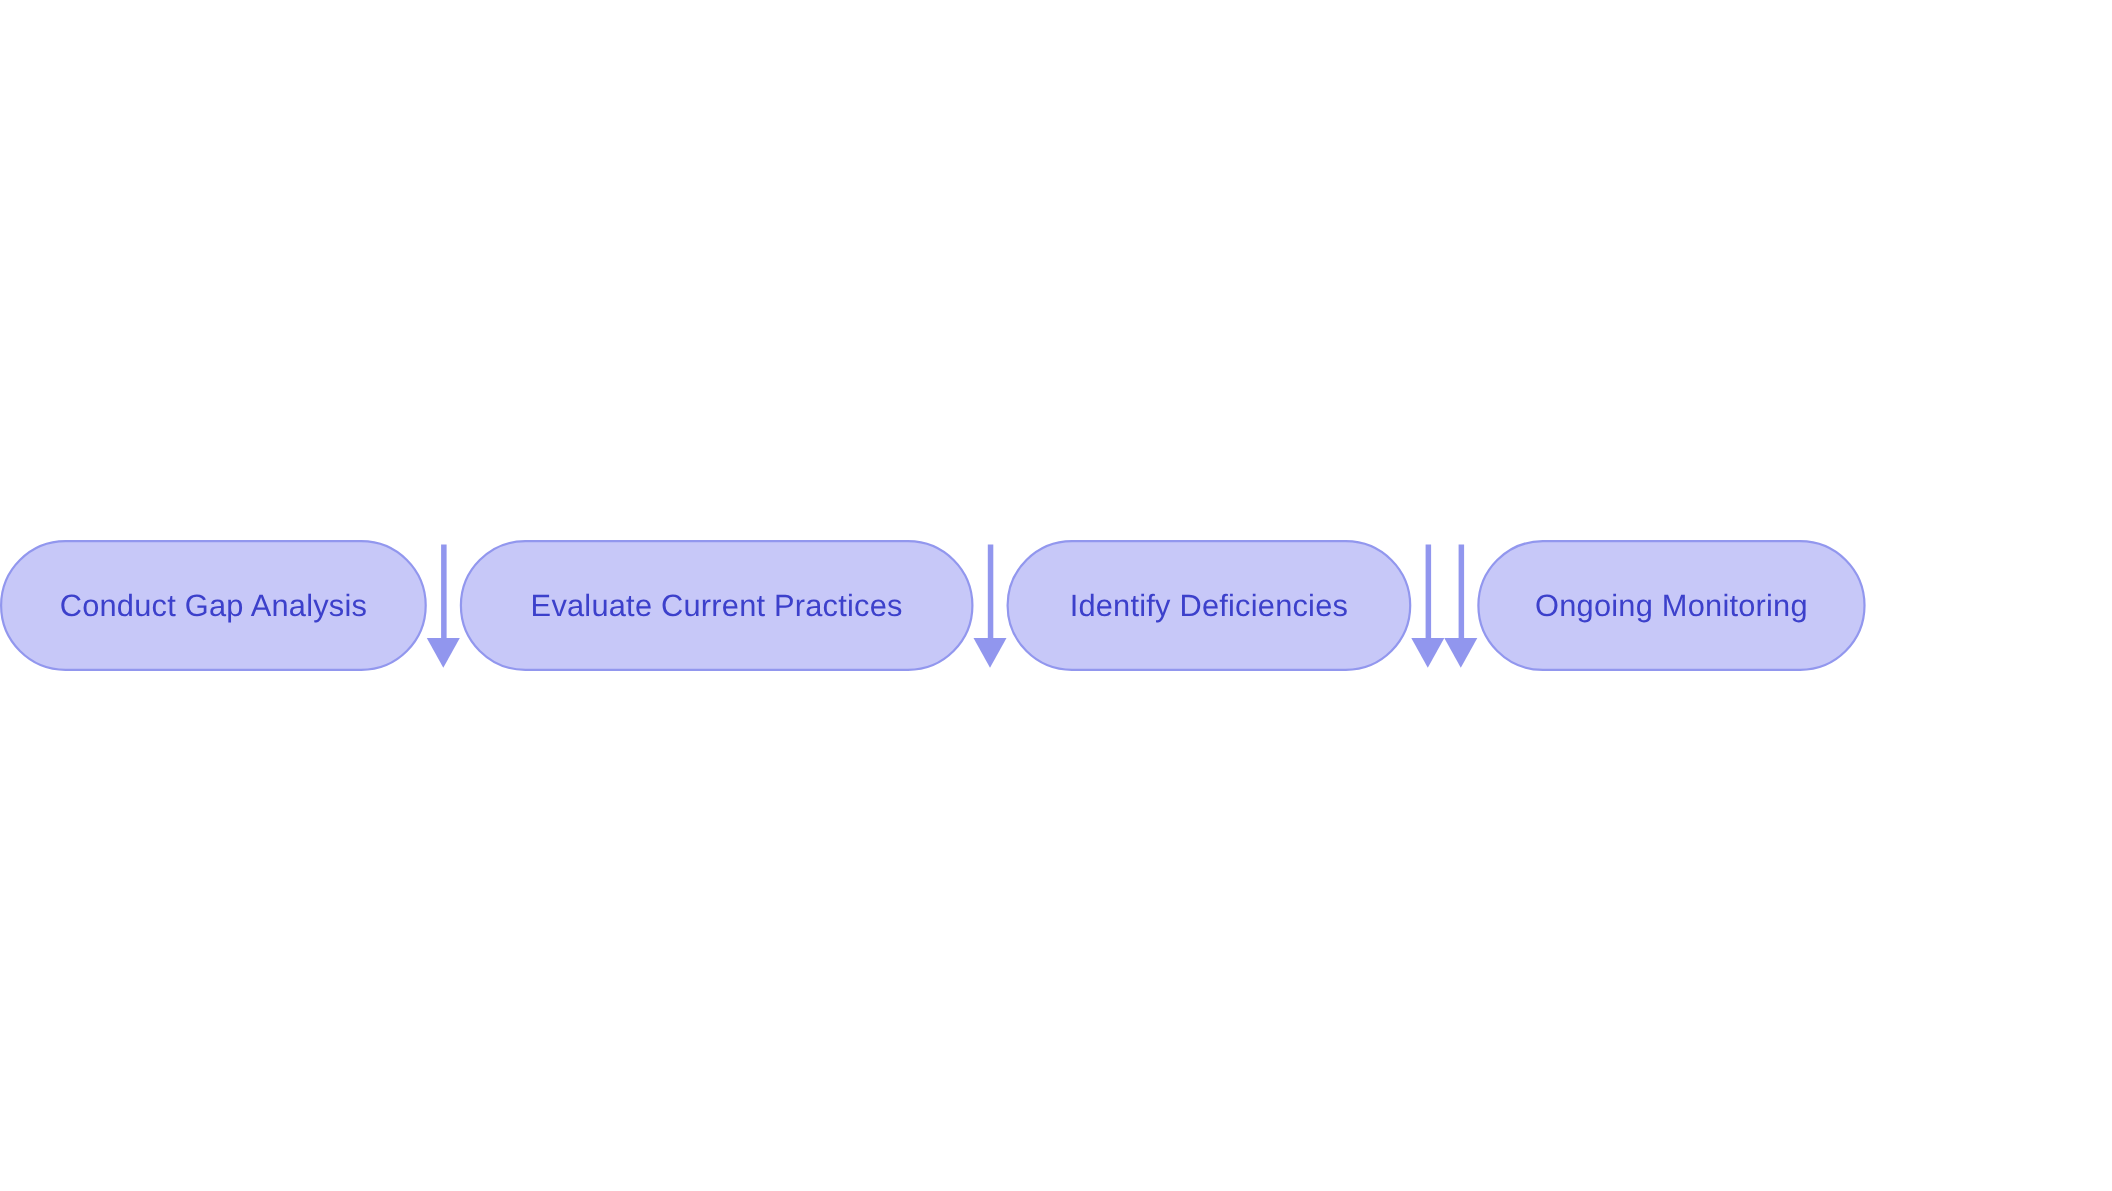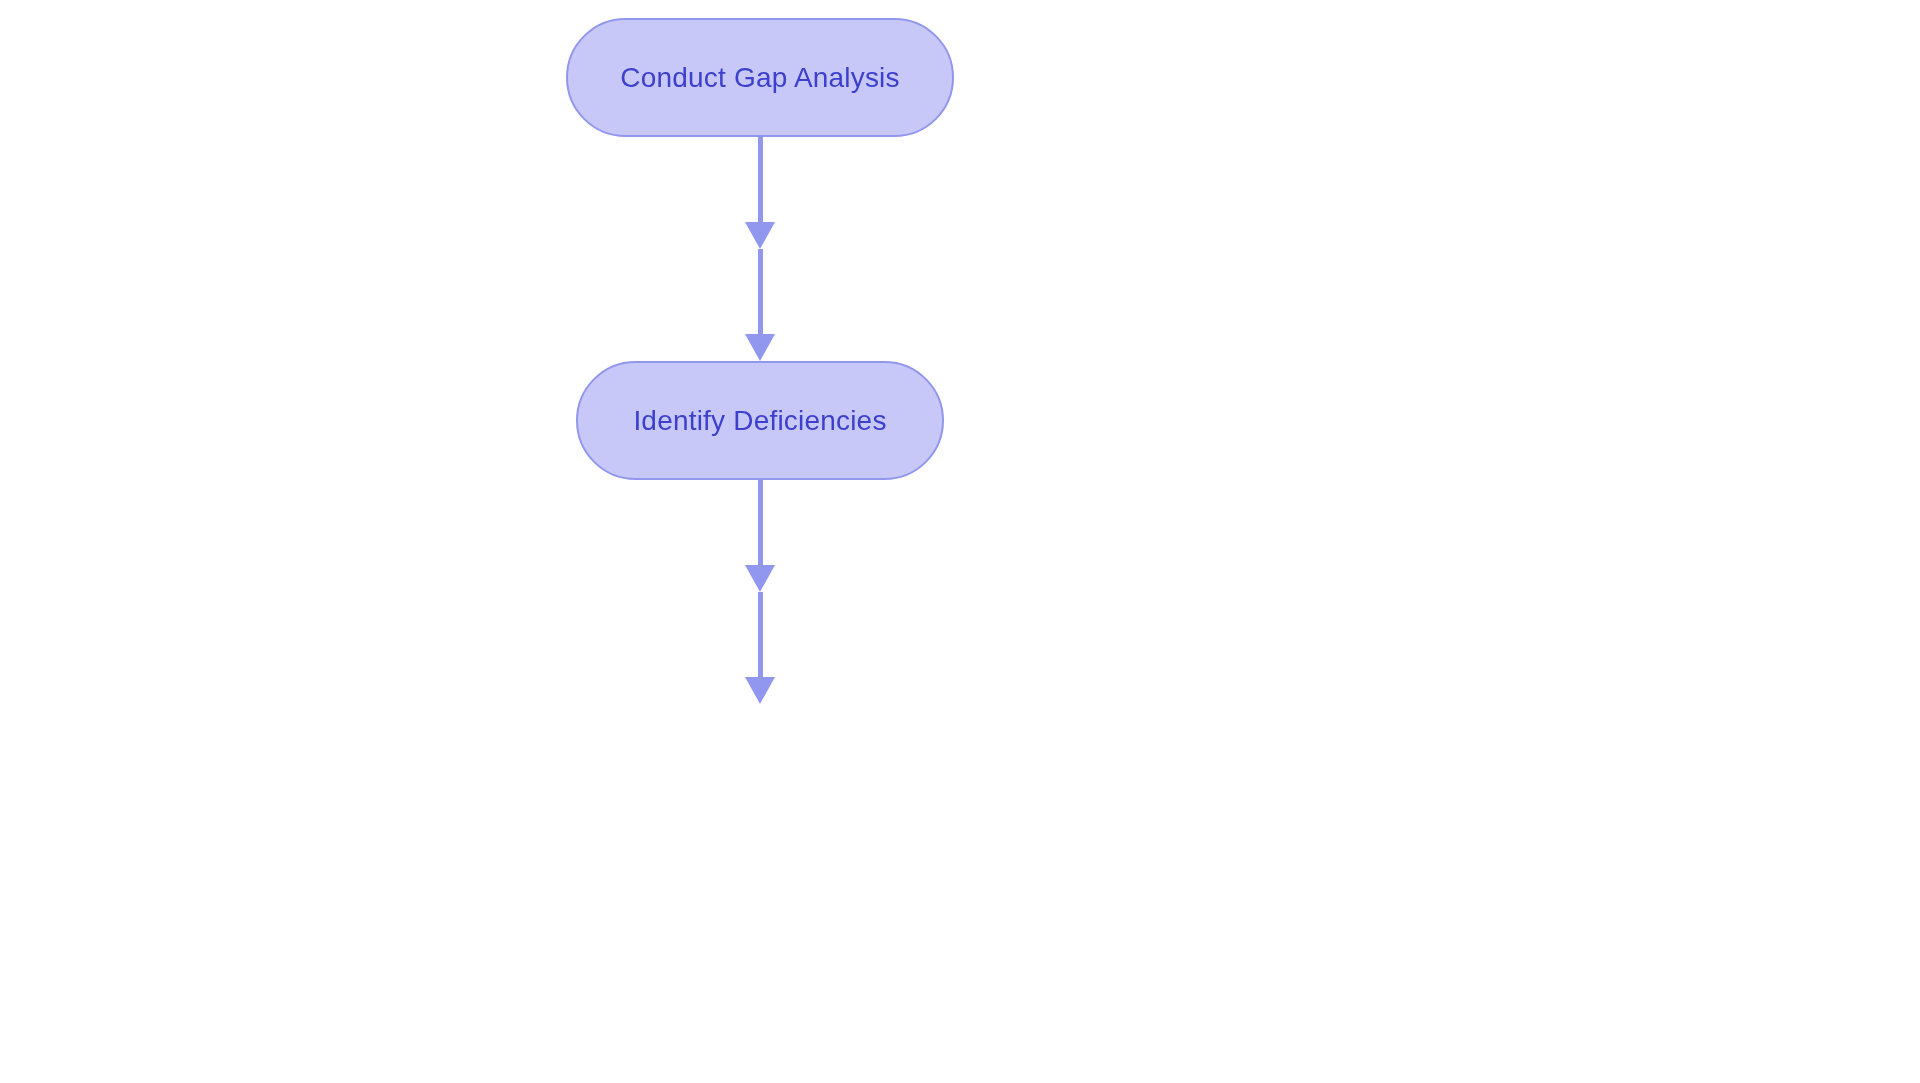--- a/index.html
+++ b/index.html
@@ -8,21 +8,21 @@
     --node-text:#3c40cb;
     --arrow:#9196ee;
     --bg:#ffffff;
   }
   *{margin:0;padding:0;box-sizing:border-box;}
   html,body{width:1920px;height:1083px;background:var(--bg);overflow:hidden;}
   body{font-family:"Liberation Sans","DejaVu Sans",sans-serif;}
 
   .canvas{
     width:1520px;height:1083px;
-    display:flex;flex-direction:column;align-items:center;
+    display:flex;flex-direction:row;align-items:center;
     padding-top:18px;
     background:var(--bg);
   }
 
   .node{
     height:119px;
     border-radius:60px;
     background:var(--node-fill);
     border:2px solid var(--node-border);
     display:flex;align-items:center;justify-content:center;
@@ -65,20 +65,23 @@
 
   <div class="node n0">
     <span>Conduct Gap Analysis</span>
   </div>
 
   <div class="arrow">
     <div class="line"></div>
     <div class="head"></div>
   </div>
 
+  <div class="node n1">
+    <span>Evaluate Current Practices</span>
+  </div>
 
   <div class="arrow">
     <div class="line"></div>
     <div class="head"></div>
   </div>
 
   <div class="node n2">
     <span>Identify Deficiencies</span>
   </div>
 
@@ -86,14 +89,17 @@
     <div class="line"></div>
     <div class="head"></div>
   </div>
 
 
   <div class="arrow">
     <div class="line"></div>
     <div class="head"></div>
   </div>
 
+  <div class="node n4">
+    <span>Ongoing Monitoring</span>
+  </div>
 
 </div>
 
 </body></html>

